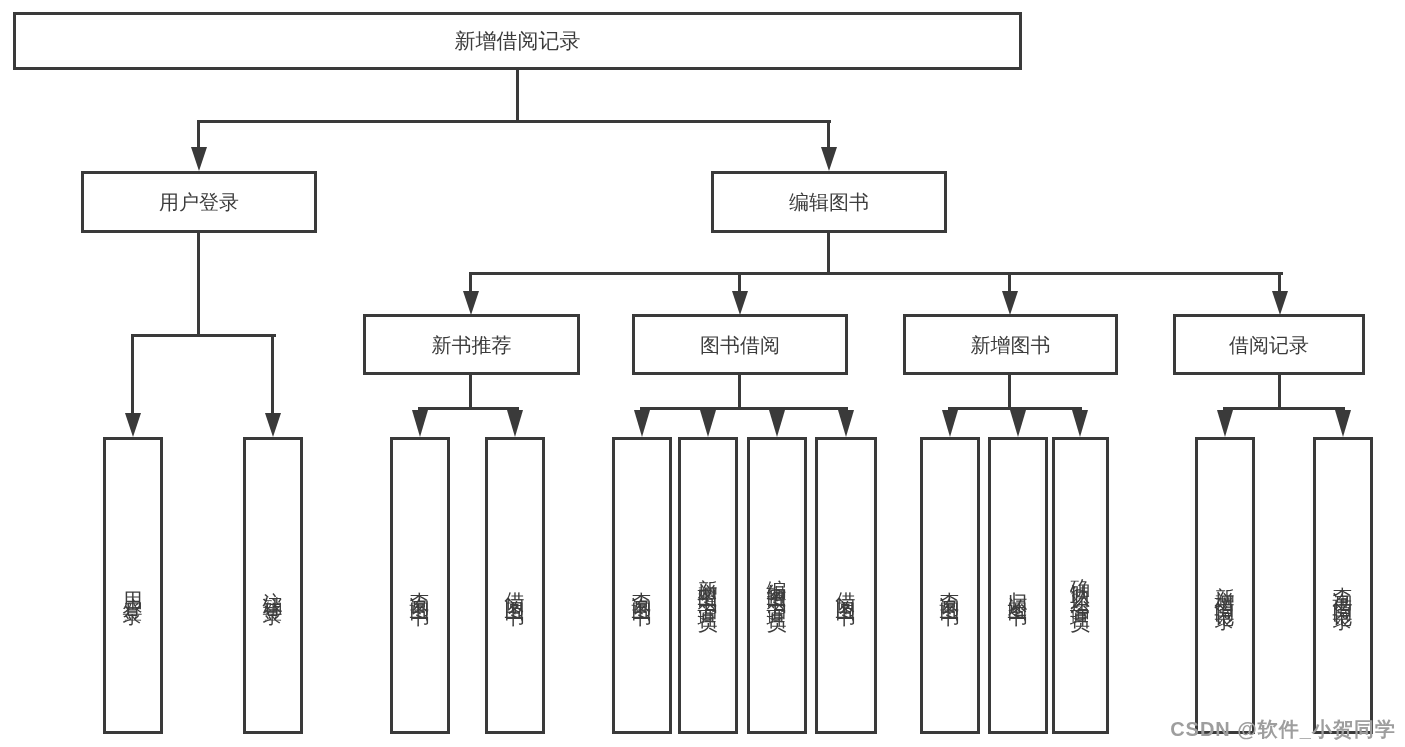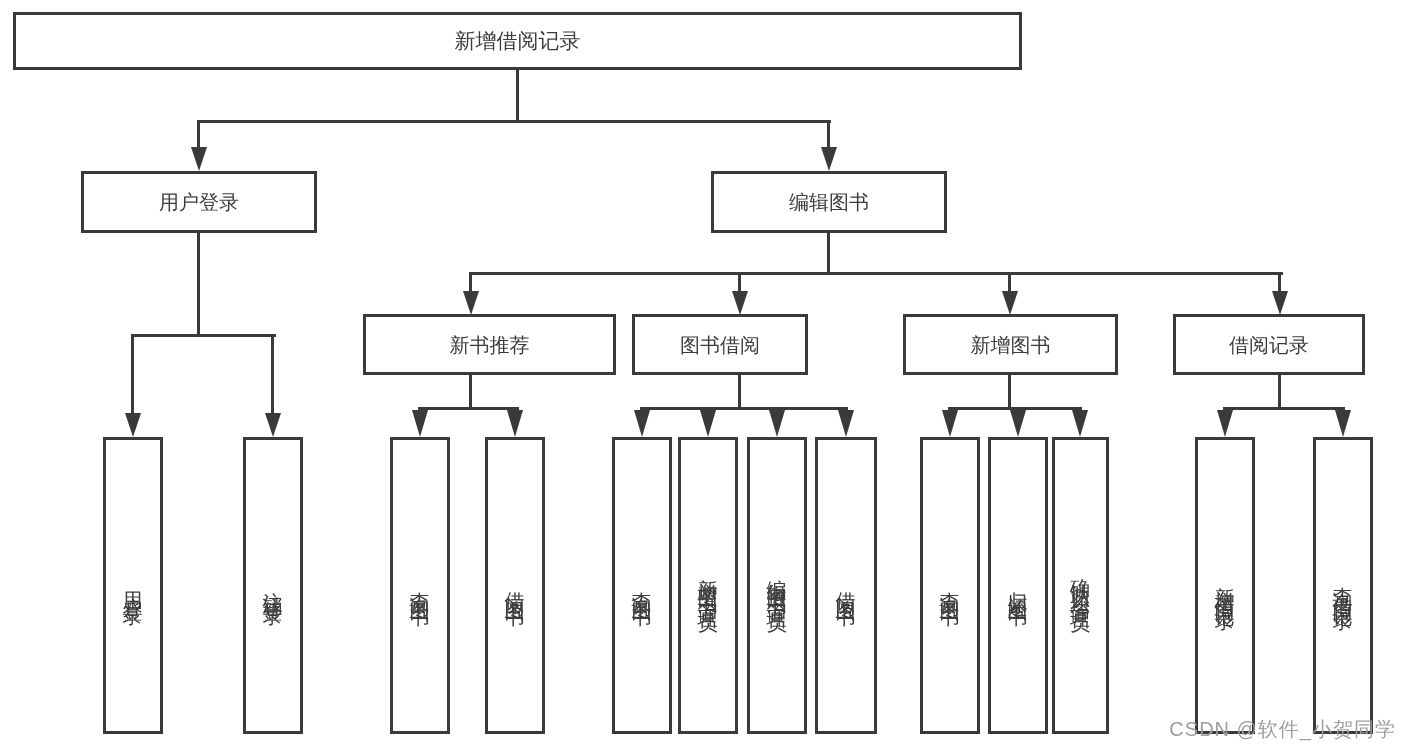--- a/index.html
+++ b/index.html
@@ -49,34 +49,35 @@
     border-top:24px solid var(--line);
   }
   .arr.leafarr{border-top-width:27px;}
   .watermark{
     position:absolute;
     right:9px;bottom:4px;
     color:var(--wm);
     font-size:20px;
     letter-spacing:1px;
     z-index:5;
+    font-weight:bold;
   }
 </style>
 </head>
 <body>
 
 <div class="stage">
 
   <div class="box root">新增借阅记录</div>
 
   <div class="box l2" style="left:81px;">用户登录</div>
   <div class="box l2" style="left:711px;">编辑图书</div>
 
-  <div class="box l3" style="left:363px;width:253px;">新书推荐</div>
-  <div class="box l3" style="left:632px;width:176px;">图书借阅</div>
+  <div class="box l3" style="left:363px;width:217px;">新书推荐</div>
+  <div class="box l3" style="left:632px;width:216px;">图书借阅</div>
   <div class="box l3" style="left:903px;width:215px;">新增图书</div>
   <div class="box l3" style="left:1173px;width:192px;">借阅记录</div>
 
   <div class="box leaf" style="left:103px;">用户登录</div>
   <div class="box leaf" style="left:243px;">注销登录</div>
 
   <div class="box leaf" style="left:390px;">查询图书</div>
   <div class="box leaf" style="left:485px;">借阅图书</div>
 
   <div class="box leaf" style="left:612px;">查询图书</div>

